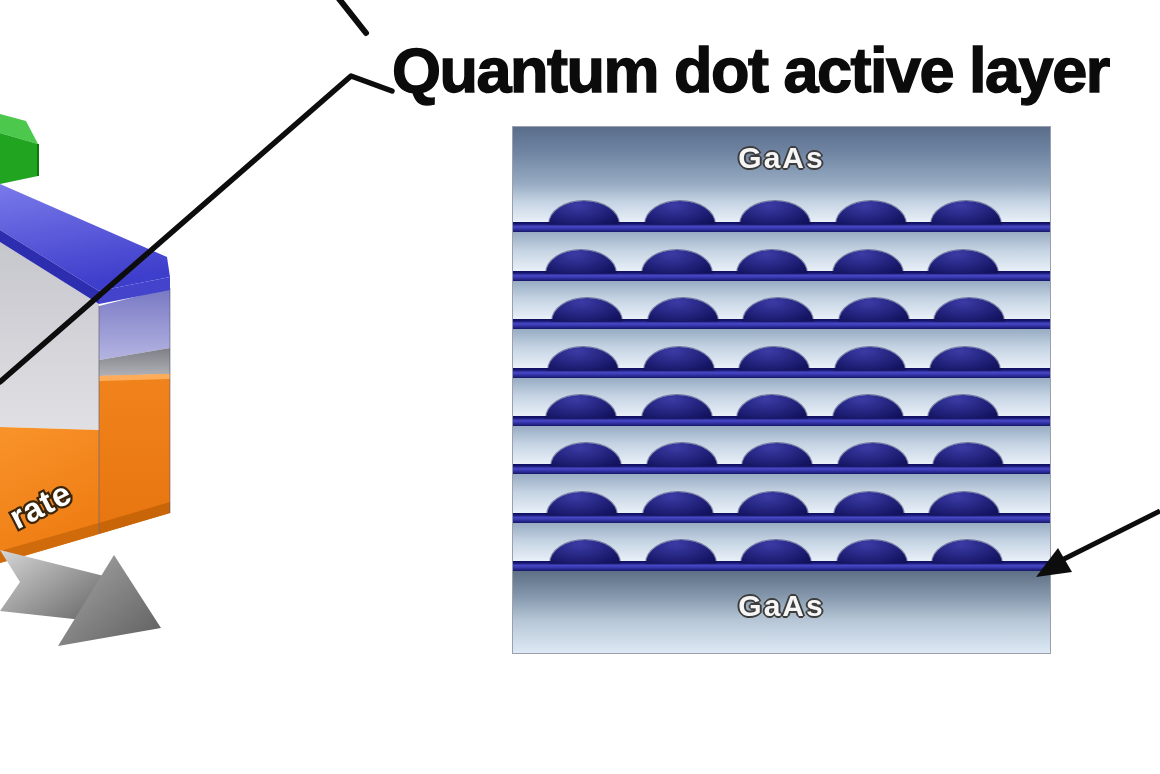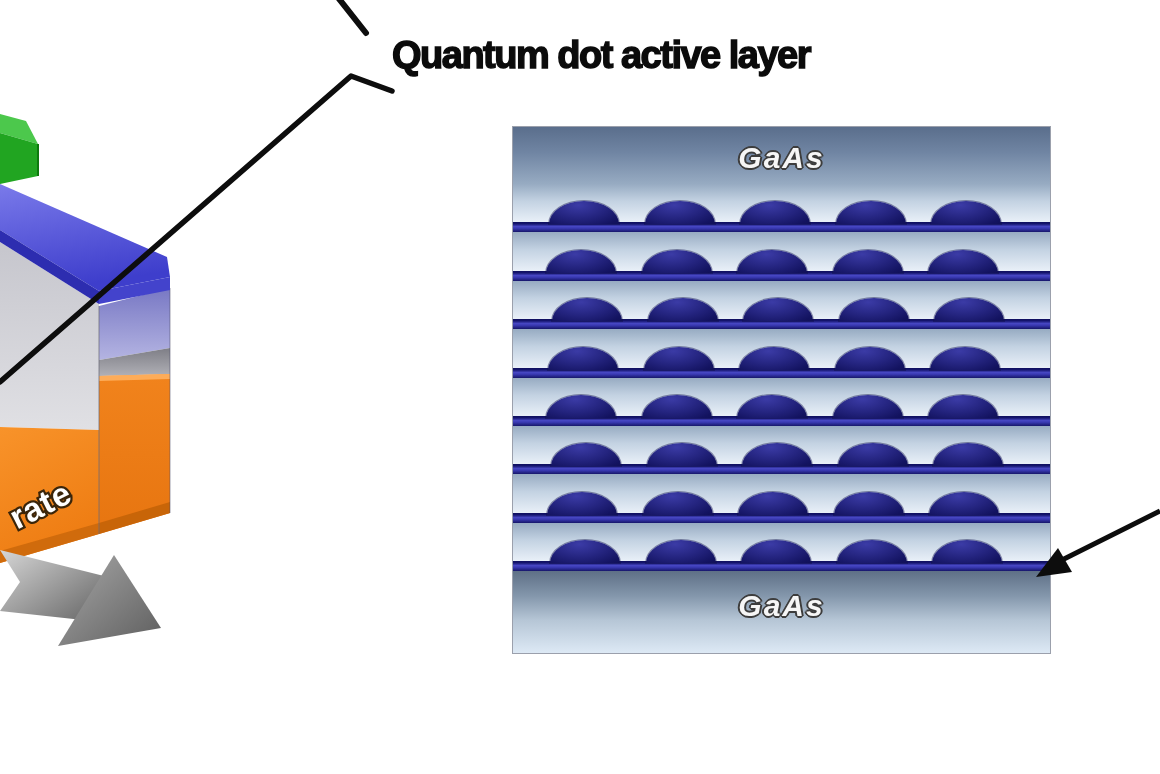--- a/index.html
+++ b/index.html
@@ -1,35 +1,35 @@
 <!DOCTYPE html>
 <html style="--dot-navy: #131360; --wetting-blue: #4646c2; --barrier-light: #e9f0f8;"><head>
 <meta charset="utf-8">
 <style>
   html,body{margin:0;padding:0;background:#ffffff;}
   .canvas{position:relative;width:1160px;height:774px;overflow:hidden;background:#fff;
           font-family:"Liberation Sans",sans-serif;}
 
   
   .fig-title{position:absolute;left:392px;top:34px;z-index:2;white-space:nowrap;
-             font-size:38px;font-weight:bold;letter-spacing:-1.5px;color:#0b0b0b;
+             font-size:63px;font-weight:bold;letter-spacing:-1.5px;color:#0b0b0b;
              -webkit-text-stroke:1.4px #0b0b0b;}
 
   
   .illu{position:absolute;left:0;top:0;z-index:3;pointer-events:none;}
 
   
   .qd-diagram{position:absolute;left:513px;top:127px;width:537px;height:526px;z-index:1;
               overflow:hidden;box-shadow:0 0 0 1px rgba(55,65,90,.5);}
   .band-top{height:57px;background:linear-gradient(180deg,#5a6e8c 0%,#7085a3 45%,#97abc2 100%);}
   .band-bottom{height:82px;background:linear-gradient(180deg,#5e7086 0%,#8396ab 30%,#b6c6d6 60%,#dde9f5 100%);}
   .gaas-label{display:block;text-align:center;font-weight:bold;font-size:30px;letter-spacing:2px;
         color:#f6f6f6;
         text-shadow:2px 0 0 #3d3d3d,-2px 0 0 #3d3d3d,0 2px 0 #3d3d3d,0 -2px 0 #3d3d3d,
-                    1px 1px 0 #3d3d3d,-1px -1px 0 #3d3d3d,1px -1px 0 #3d3d3d,-1px 1px 0 #3d3d3d;font-style:italic;}
+                    1px 1px 0 #3d3d3d,-1px -1px 0 #3d3d3d,1px -1px 0 #3d3d3d,-1px 1px 0 #3d3d3d;}
   .band-top .gaas-label{padding-top:14px;}
   .band-bottom .gaas-label{padding-top:18px;}
   .qd-rows{display:flex;flex-direction:column;height:387px;}
   .qd-row{position:relative;flex:1 1 0;}
   .qd-row .spacer{position:absolute;left:0;right:0;top:0;bottom:10px;
         background:linear-gradient(180deg,#97abc2 0%,#c3d2e2 45%,var(--barrier-light,#e9f0f8) 100%);}
   .qd-row .stripe{position:absolute;left:0;right:0;bottom:0;height:10px;
         background:linear-gradient(180deg,#0f0f5e 0%,#15156e 18%,var(--wetting-blue,#4646c2) 45%,#3a3ab4 62%,#16166a 100%);}
   .dome{position:absolute;width:70px;height:23px;bottom:8px;
         border-radius:50% 50% 0 0/100% 100% 0 0;

